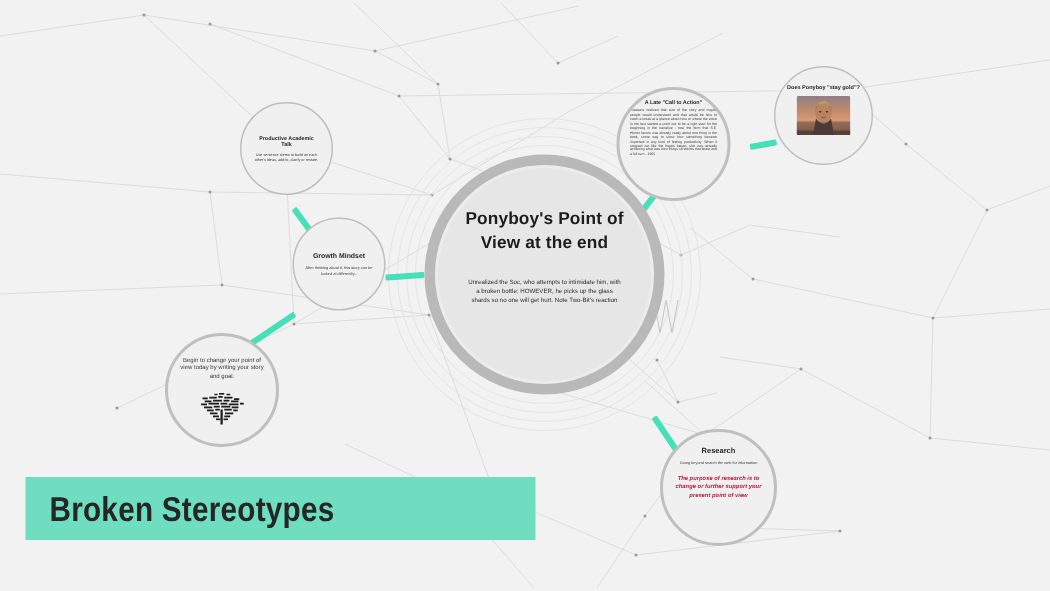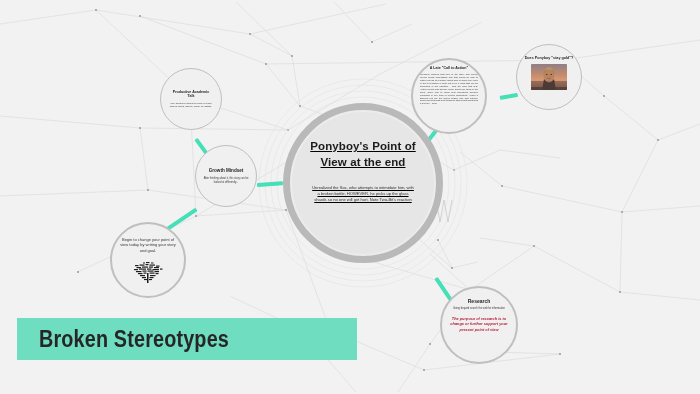--- a/index.html
+++ b/index.html
@@ -71,21 +71,20 @@
     width: 142px;
     height: 142px;
     border-radius: 50%;
     background: #e6e6e6;
     box-sizing: border-box;
     display: flex;
     flex-direction: column;
     align-items: center;
     justify-content: flex-start;
     padding-top: 27px;
-    text-decoration: underline;
   }
   #hub-title {
     font-size: 11.5px;
     font-weight: bold;
     color: #1c1c1c;
     line-height: 1.35;
     width: 118px;
     text-align: center;
     letter-spacing: .1px;
   }
@@ -180,21 +179,21 @@
   
   #title-banner {
     position: absolute;
     left: 17px;
     top: 318px;
     width: 340px;
     height: 42px;
     background: #6fddc0;
     display: flex;
     align-items: center;
-    padding-left: 22px;
+    padding-left: 16px;
     box-sizing: border-box;
   }
   #title-banner-text {
     font-family: "Liberation Sans Narrow", "Liberation Sans", sans-serif;
     font-size: 23px;
     font-weight: bold;
     color: #262626;
     letter-spacing: .2px;
     transform: scaleX(.86);
     transform-origin: left center;

